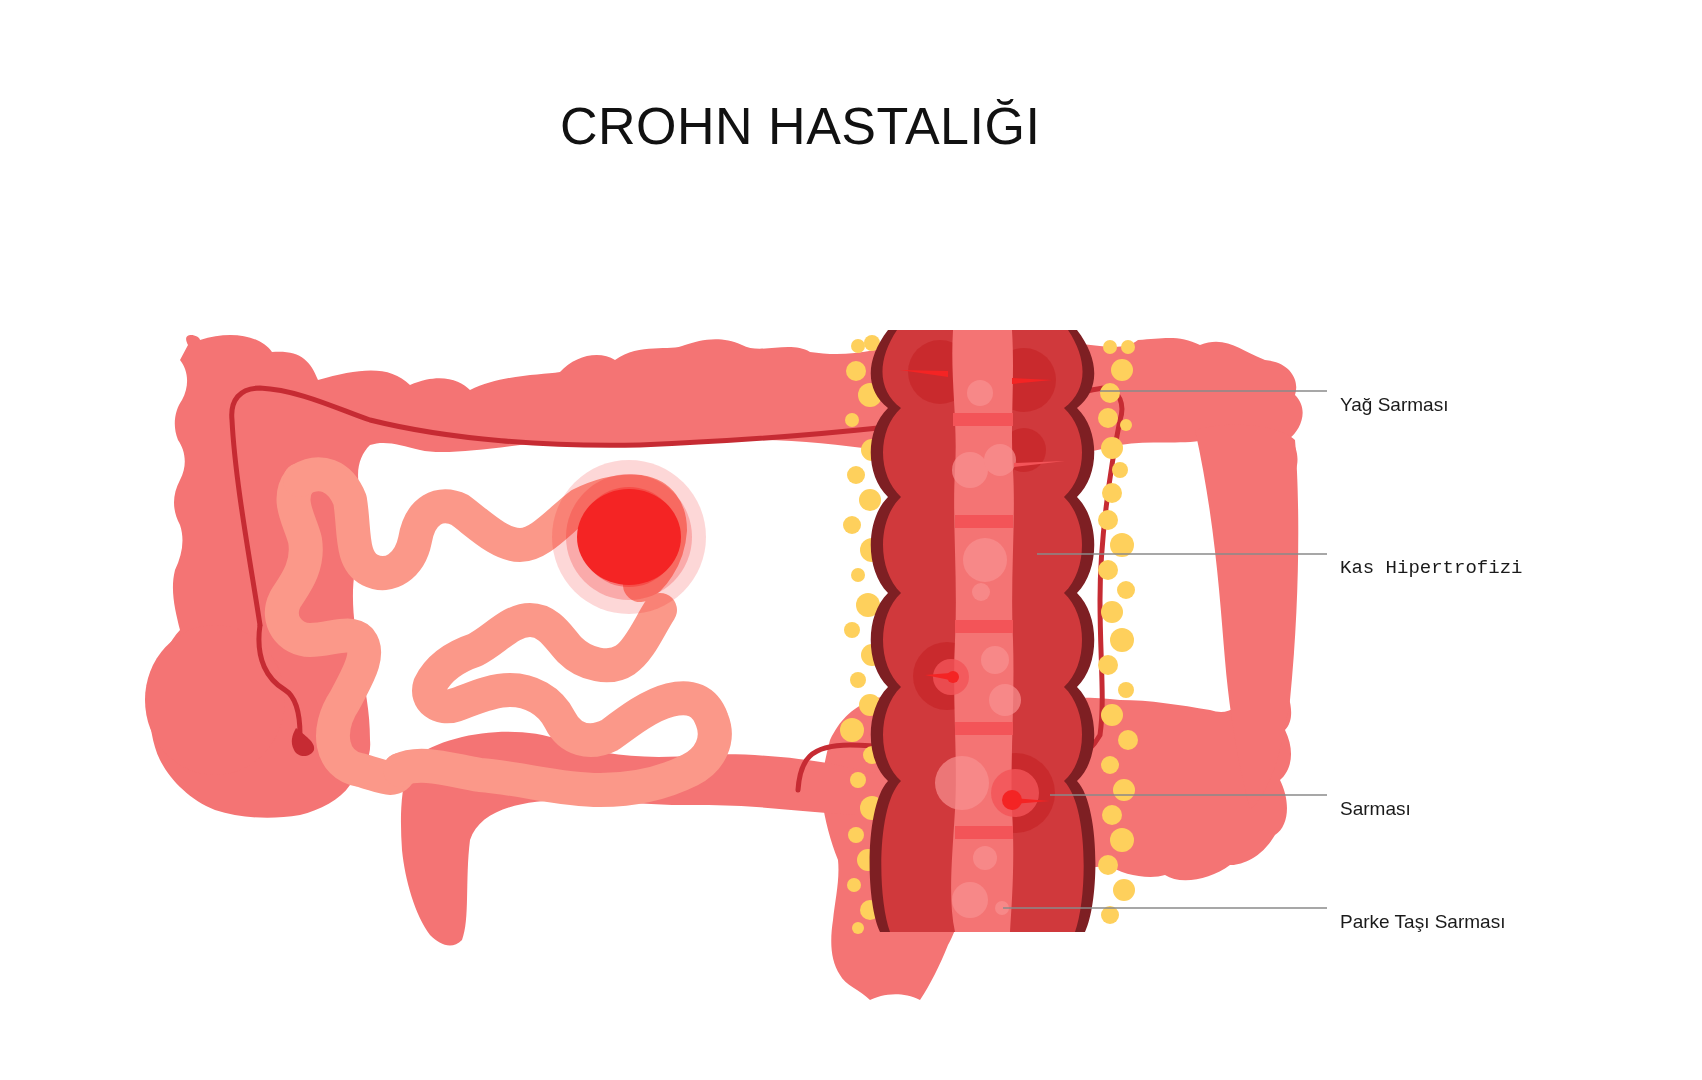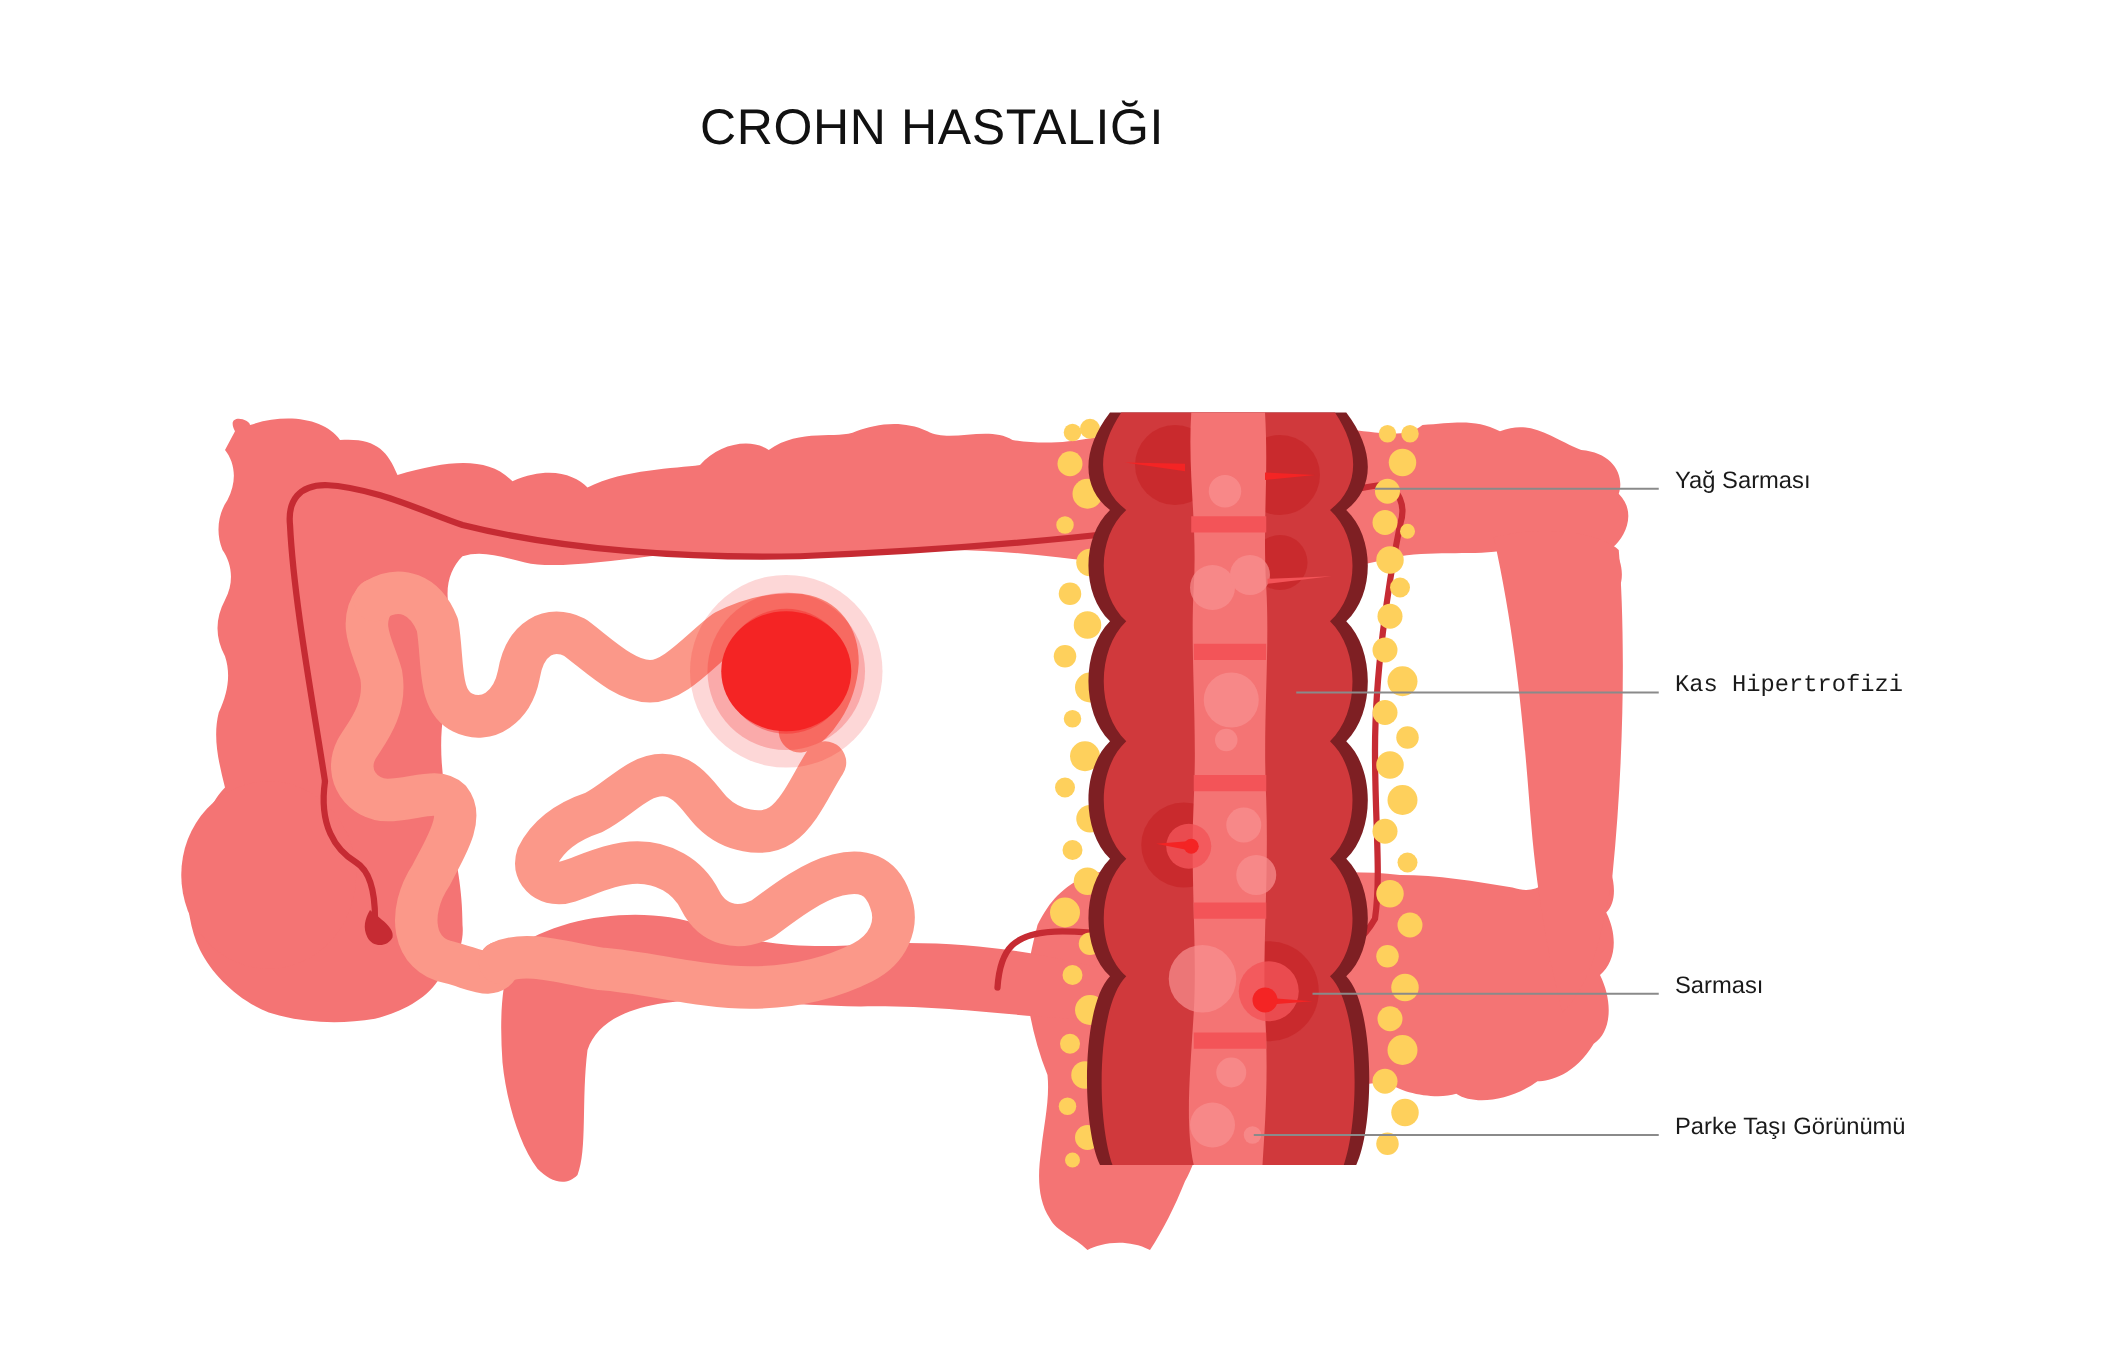--- a/index.html
+++ b/index.html
@@ -1,19 +1,19 @@
 <!DOCTYPE html>
 <html><head>
 <meta charset="utf-8">
 <style>
   html,body{margin:0;padding:0;background:#ffffff;}
   body{width:1702px;height:1080px;position:relative;overflow:hidden;font-family:"Liberation Sans","DejaVu Sans",sans-serif;}
-  .title{position:absolute;left:560px;top:80px;font-size:40px;color:#111;letter-spacing:0.5px;font-weight:400;}
+  .title{position:absolute;left:560px;top:96px;font-size:52px;color:#111;letter-spacing:0.5px;font-weight:400;}
   .art{position:absolute;left:0;top:0;}
-  .label{position:absolute;font-size:19px;color:#1a1a1a;white-space:nowrap;}
+  .label{position:absolute;font-size:19px;color:#1a1a1a;white-space:nowrap;margin-top:20px;}
 </style>
 </head>
 <body>
 
 <div class="title">CROHN HASTALIĞI</div>
 
 <svg class="art" width="1702" height="1080" viewBox="0 0 1702 1080">
 
   <g>
 
@@ -152,13 +152,13 @@
     <line x1="1100" y1="391" x2="1327" y2="391"></line>
     <line x1="1037" y1="554" x2="1327" y2="554"></line>
     <line x1="1050" y1="795" x2="1327" y2="795"></line>
     <line x1="1003" y1="908" x2="1327" y2="908"></line>
   </g>
 </svg>
 
 <div class="label" style="left:1340px;top:374px;">Yağ Sarması</div>
 <div class="label" style="left:1340px;top:537px;font-family:Liberation Mono, monospace;">Kas Hipertrofizi</div>
 <div class="label" style="left:1340px;top:778px;">Sarması</div>
-<div class="label" style="left:1340px;top:891px;">Parke Taşı Görünümü</div>
+<div class="label" style="left:1340px;top:891px;">Parke Taşı Sarması</div>
 
 </body></html>

